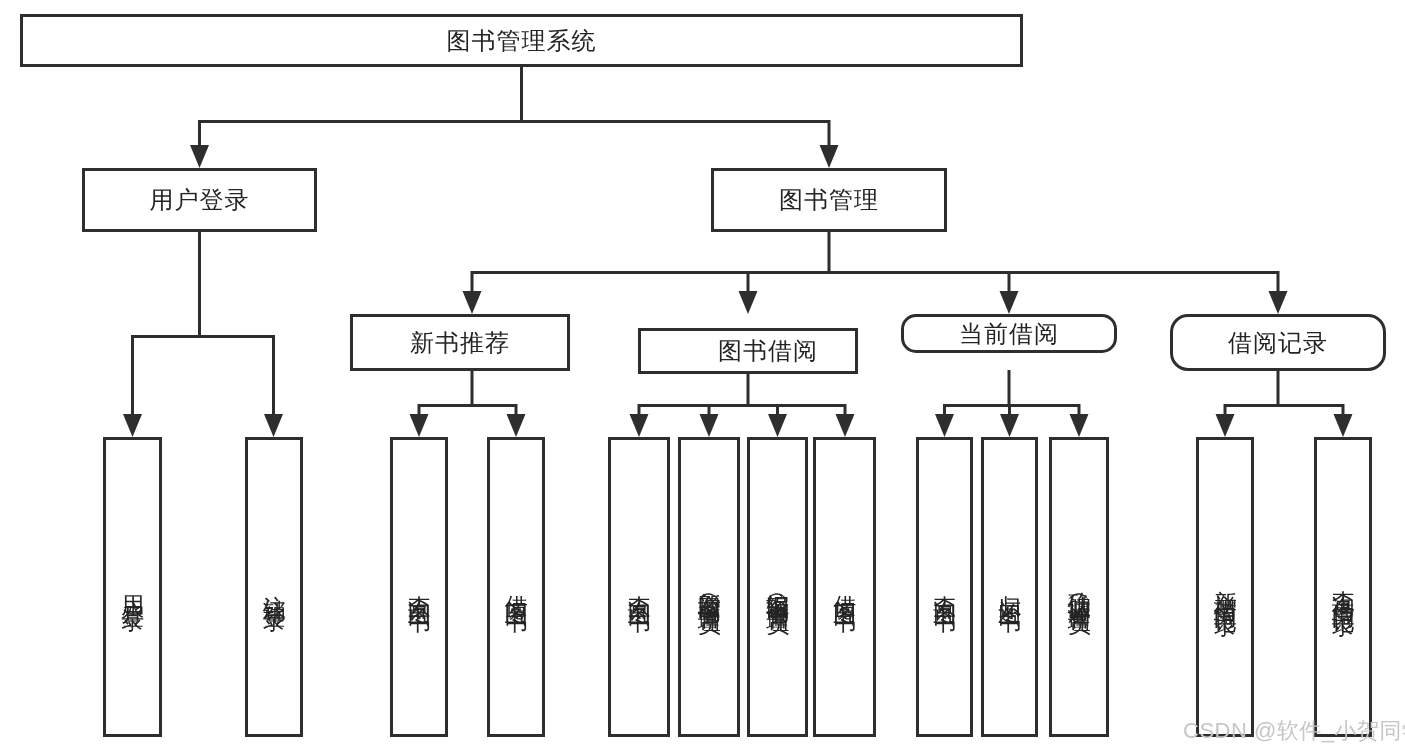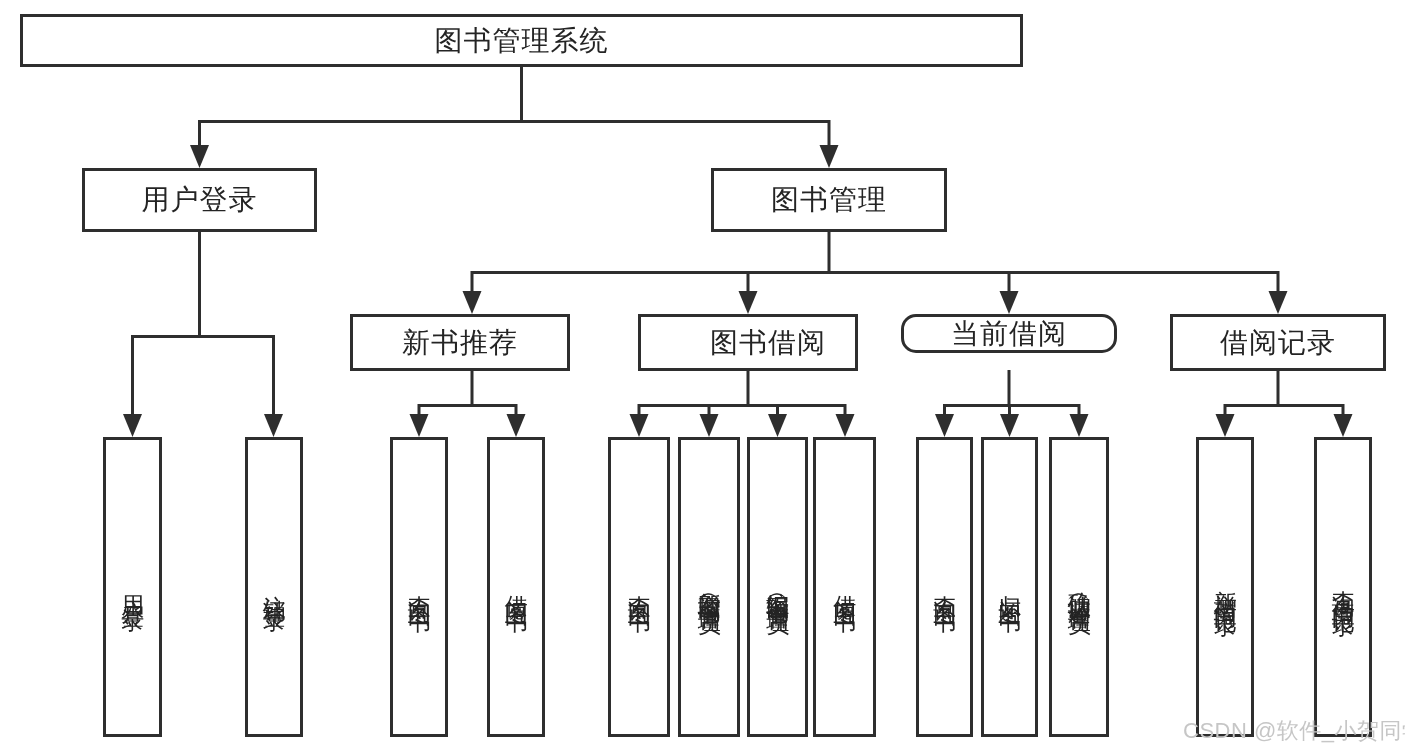--- a/index.html
+++ b/index.html
@@ -35,21 +35,21 @@
     box-sizing: border-box;
     border: 3px solid var(--c-border, #2e2e2e);
     background: var(--c-fill, #ffffff);
     color: var(--c-text, #242424);
     display: flex;
     align-items: center;
     justify-content: center;
     z-index: 2;
   }
   .hlabel {
-    font-size: 28px;
+    font-size: 24px;
     letter-spacing: 1px;
     white-space: nowrap;
   }
   .leafbox {
     top: 437px;
     height: 300px;
   }
   .vtext {
     writing-mode: vertical-lr;
     text-orientation: mixed;
@@ -134,27 +134,27 @@
   <div class="box" style="left:82px; top:168px; width:235px; height:64px;">
     <span class="hlabel">用户登录</span>
   </div>
   <div class="box" style="left:711px; top:168px; width:236px; height:64px;justify-content:center;">
     <span class="hlabel">图书管理</span>
   </div>
 
   <div class="box" style="left:350px; top:314px; width:220px; height:57px;">
     <span class="hlabel">新书推荐</span>
   </div>
-  <div class="box" style="left:638px; top:314px; width:220px; height:57px;padding-left:40px;">
+  <div class="box" style="left:638px; top:328px; width:220px; height:46px;padding-left:40px;">
     <span class="hlabel">图书借阅</span>
   </div>
   <div class="box" style="left:901px; top:314px; width:216px; height:39px;border-radius:15px;">
     <span class="hlabel">当前借阅</span>
   </div>
-  <div class="box" style="left:1170px; top:314px; width:216px; height:57px;">
+  <div class="box" style="left:1170px; top:314px; width:216px; height:57px;border-radius:18px;">
     <span class="hlabel">借阅记录</span>
   </div>
 
   <div class="box leafbox" style="left:103px; width:59px;">
     <span class="vtext">用户登录</span>
   </div>
   <div class="box leafbox" style="left:245px; width:58px;">
     <span class="vtext">注销登录</span>
   </div>
 

